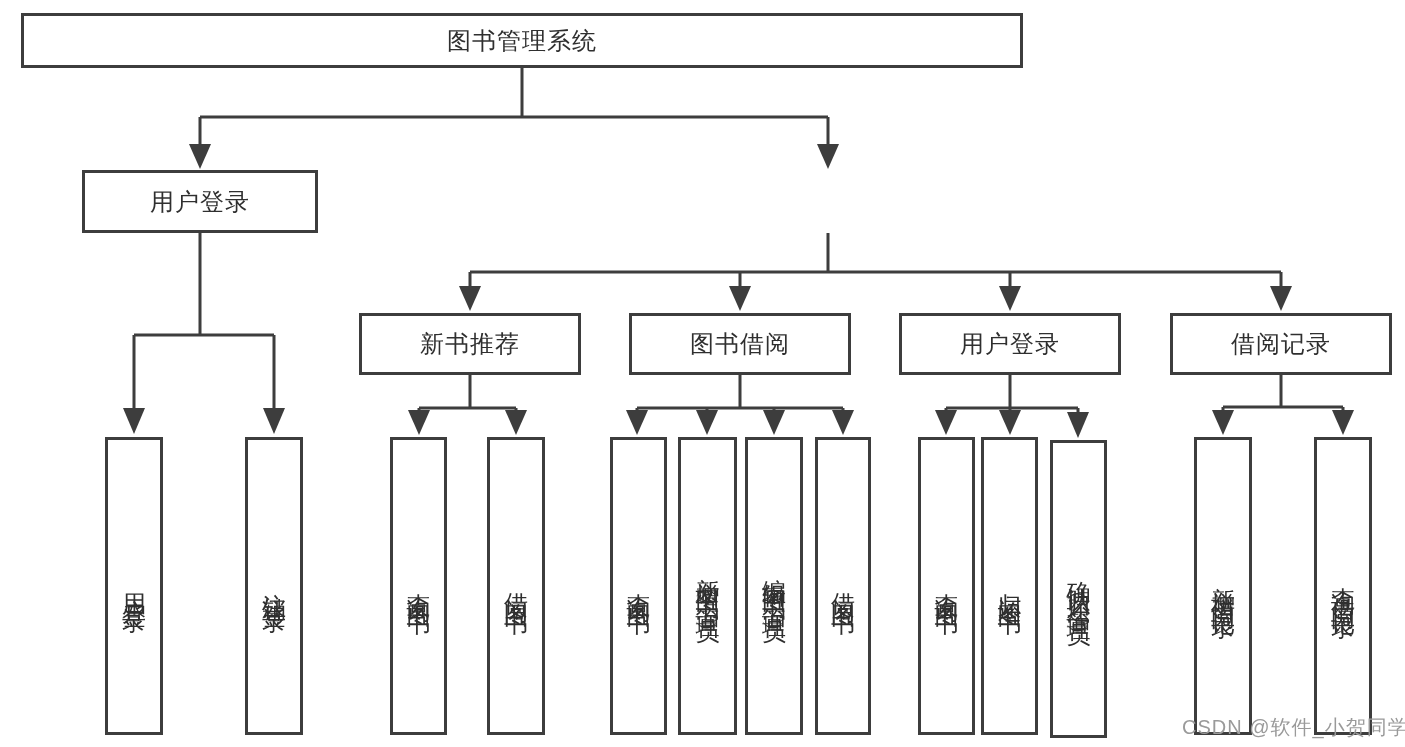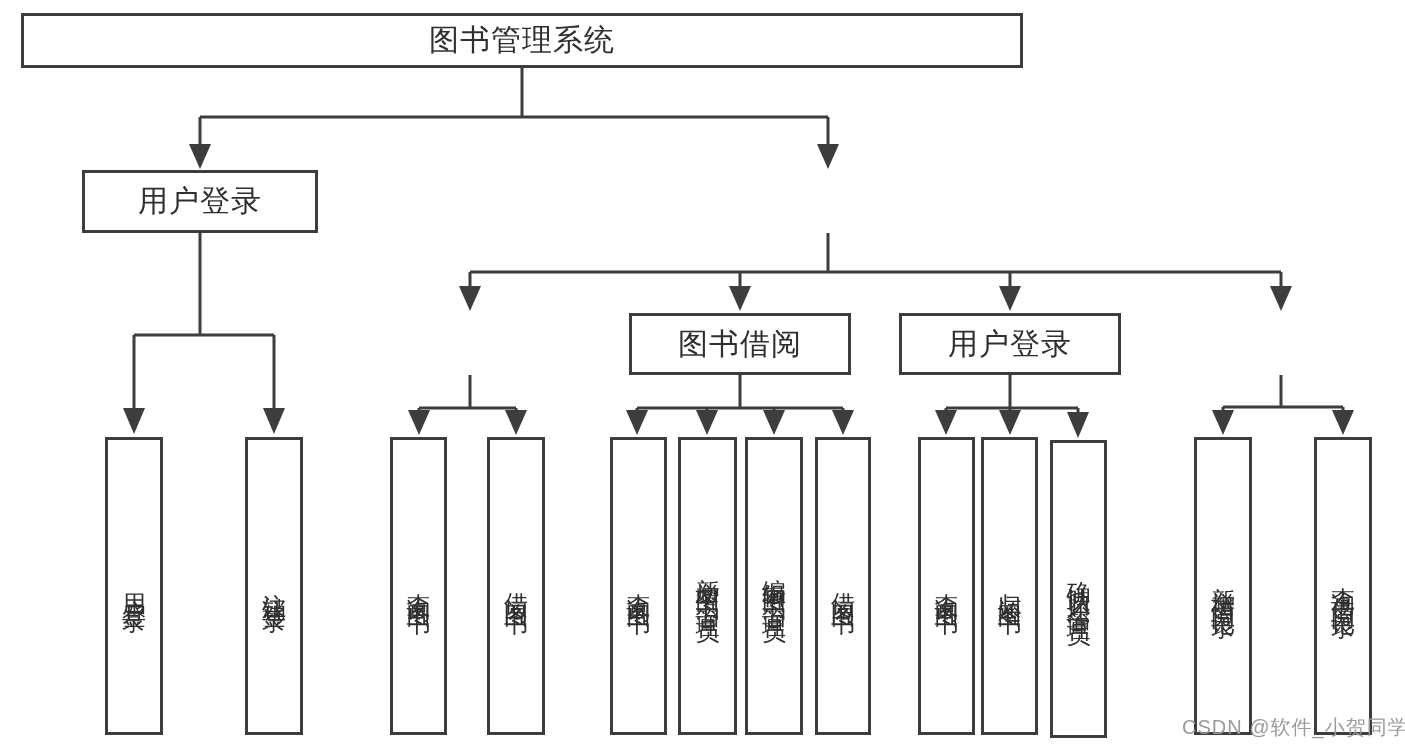--- a/index.html
+++ b/index.html
@@ -24,21 +24,21 @@
   .connectors polygon{fill:var(--line);stroke:none;}
   .box{
     position:absolute;
     box-sizing:border-box;
     border:3px solid var(--line);
     background:#ffffff;
     display:flex;align-items:center;justify-content:center;
     color:var(--text);
     z-index:2;
   }
-  .hbox{font-size:30px;letter-spacing:1px;white-space:nowrap;}
+  .hbox{font-size:24px;letter-spacing:1px;white-space:nowrap;}
   .leaf span{
     writing-mode:vertical-rl;
     text-orientation:mixed;
     font-size:24px;
     letter-spacing:6px;
     line-height:1;
     color:var(--text);
   }
   .watermark{
     position:absolute;
@@ -99,25 +99,31 @@
   </svg>
 
   <div class="box hbox" style="left:21px;top:13px;width:1002px;height:55px;">
     <span>图书管理系统</span>
   </div>
 
   <div class="box hbox" style="left:82px;top:170px;width:236px;height:63px;">
     <span>用户登录</span>
   </div>
 
+  <div class="box hbox" style="left:359px;top:313px;width:222px;height:62px;">
+    <span>新书推荐</span>
+  </div>
   <div class="box hbox" style="left:629px;top:313px;width:222px;height:62px;">
     <span>图书借阅</span>
   </div>
   <div class="box hbox" style="left:899px;top:313px;width:222px;height:62px;">
     <span>用户登录</span>
+  </div>
+  <div class="box hbox" style="left:1170px;top:313px;width:222px;height:62px;">
+    <span>借阅记录</span>
   </div>
 
   <div class="box leaf" style="left:105px;top:437px;width:58px;height:298px;">
     <span>用户登录</span>
   </div>
   <div class="box leaf" style="left:245px;top:437px;width:58px;height:298px;">
     <span>注销登录</span>
   </div>
 
   <div class="box leaf" style="left:390px;top:437px;width:57px;height:298px;">

